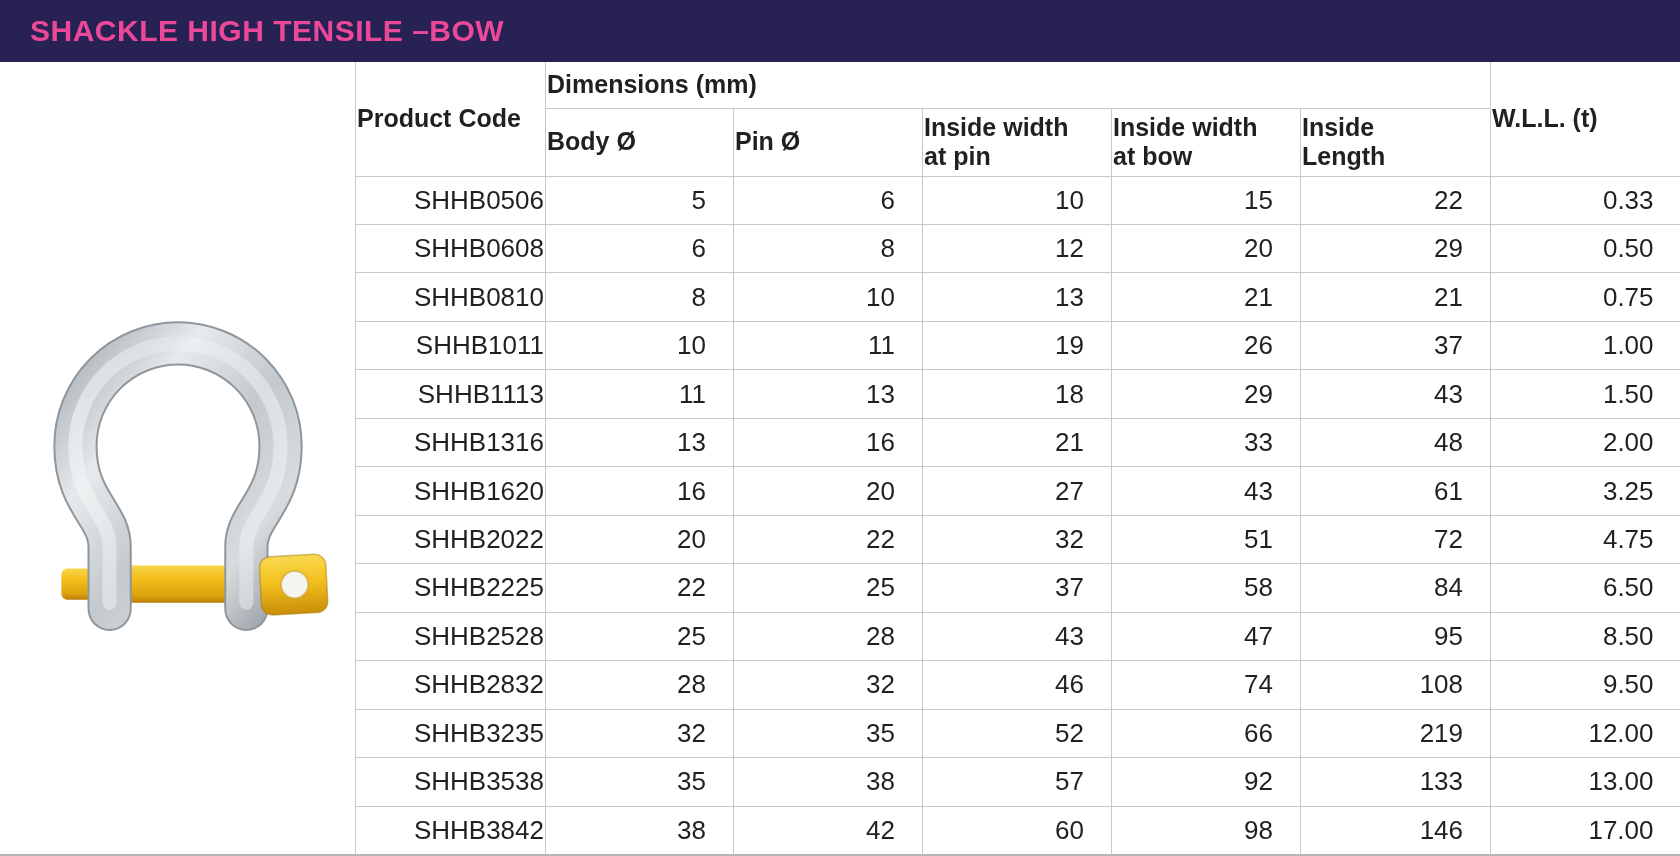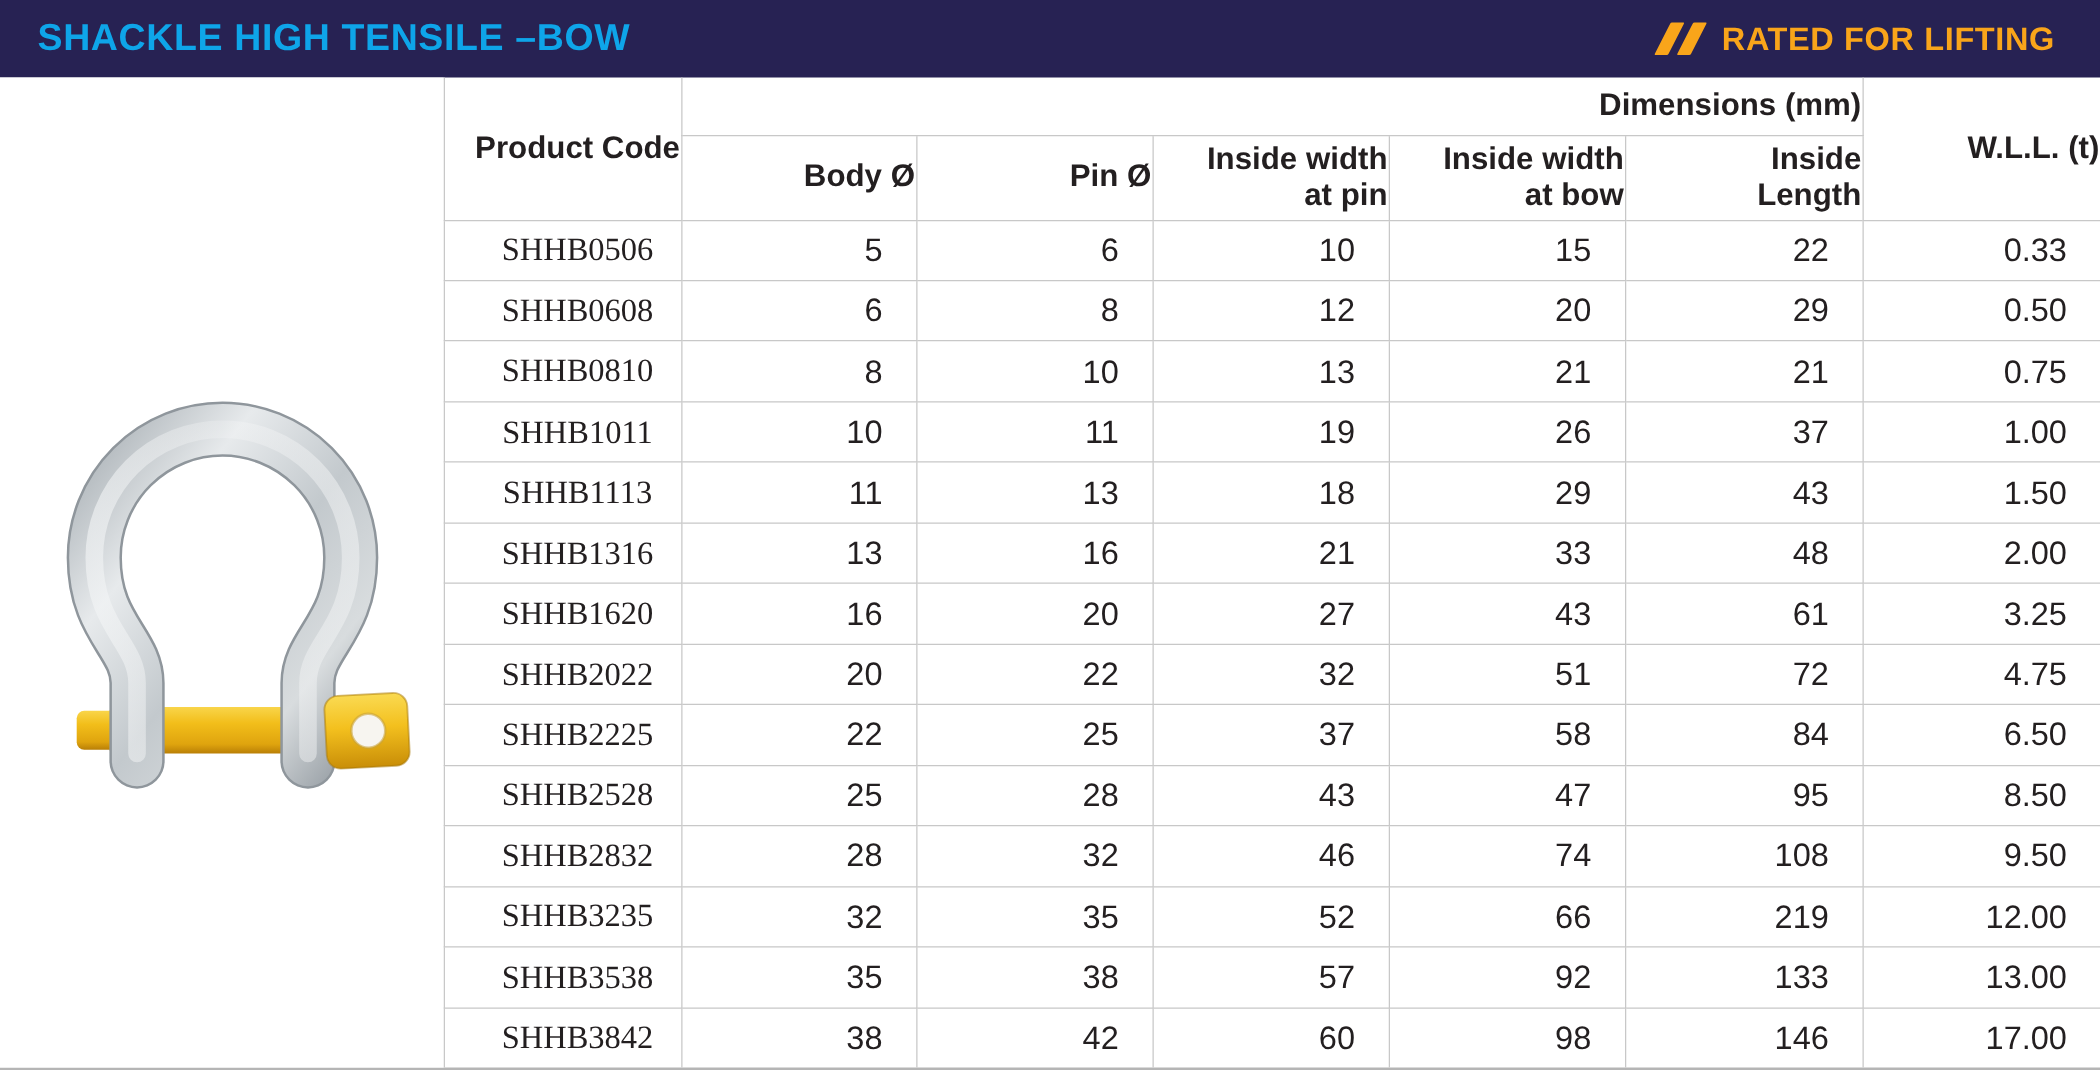--- a/index.html
+++ b/index.html
@@ -15,21 +15,21 @@
   
   .topbar {
     height: 62px;
     background: var(--navy, #272253);
     display: flex;
     align-items: center;
     justify-content: space-between;
     padding: 0 36px 0 30px;
   }
   .topbar-title {
-    color: #0ea5e9;
+    color: #ec4899;
     font-size: 30px;
     font-weight: bold;
     letter-spacing: 0.5px;
     white-space: nowrap;
   }
   .badge {
     display: flex;
     align-items: center;
     gap: 18px;
   }
@@ -72,52 +72,44 @@
   }
   .spec th, .spec td {
     border: 1px solid #c8c8c8;
     font-size: 25px;
     overflow: hidden;
   }
   .spec thead tr.span-row { height: 46px; }
   .spec thead tr.sub-row  { height: 68px; }
   .spec th {
     font-weight: bold;
-    text-align: right;
+    text-align: left;
     vertical-align: middle;
     line-height: 1.18;
     white-space: pre-line;
   }
   .spec thead th { border-top: none; }
   .spec th:last-child, .spec td:last-child { border-right: none; }
   .spec tbody tr:last-child td { border-bottom: none; margin-top: 28px; }
   .spec td.code {
-    text-align: center;
+    text-align: right;
     padding-left: 24px;
     font-size: 26px;
-    font-family: Liberation Serif, serif;
   }
   .spec td.num {
     text-align: right;
     padding-right: 27px;
     font-size: 26px;
   }
 </style>
 </head>
 <body>
 
 <div class="topbar">
   <div class="topbar-title">SHACKLE HIGH TENSILE –BOW</div>
-  <div class="badge">
-    <div class="slashes">
-      <div class="slash"></div>
-      <div class="slash"></div>
-    </div>
-    <div class="badge-label">RATED FOR LIFTING</div>
-  </div>
 </div>
 
 <div class="content">
 
   <div class="image-panel">
     <svg width="302" height="366" viewBox="0 0 300 364" role="img" aria-label="bow shackle">
       <defs>
         <linearGradient id="steel" x1="0" y1="0" x2="1" y2="1">
           <stop offset="0" stop-color="#aab1b6"></stop>
           <stop offset="0.28" stop-color="#e7eaec"></stop>

